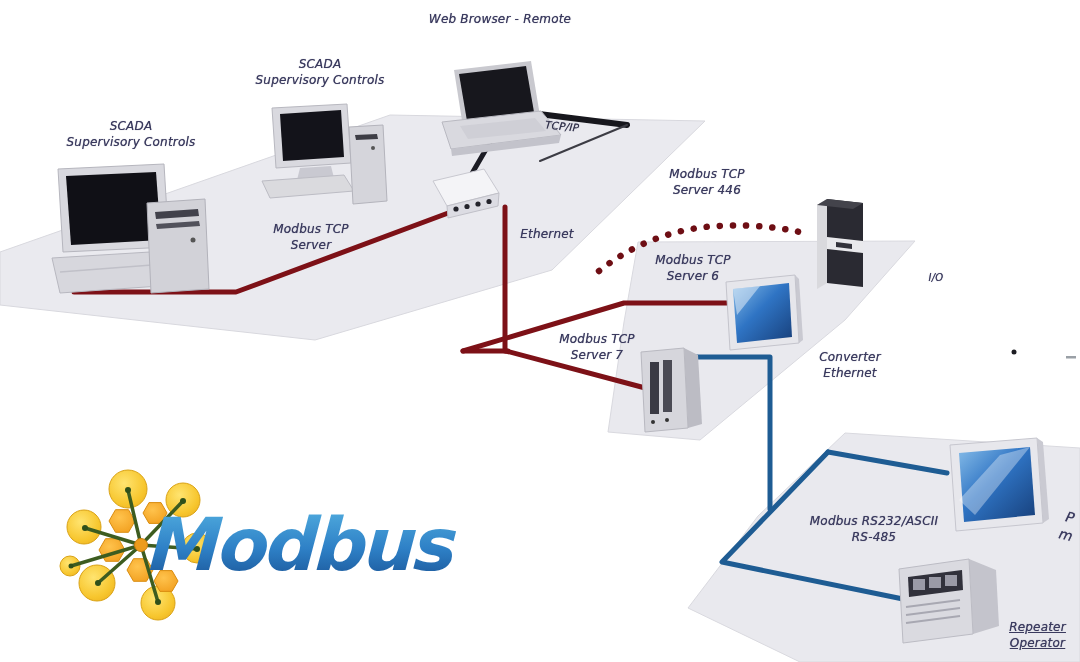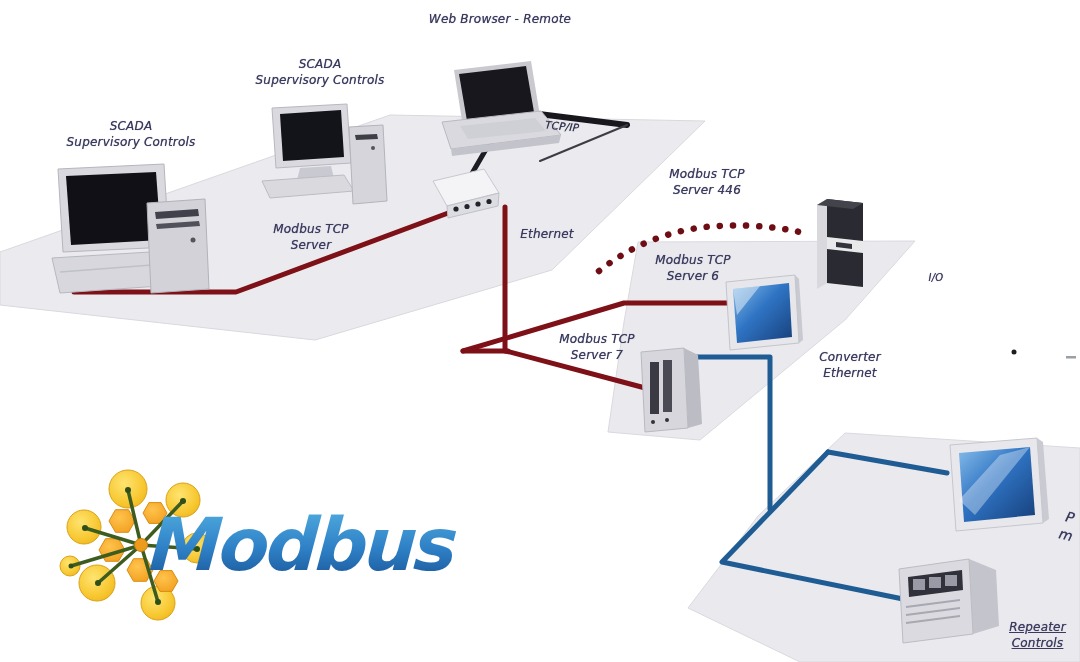--- a/index.html
+++ b/index.html
@@ -242,24 +242,28 @@
 
   <div class="lbl md" style="left:906px;top:271px;width:60px;">
     <span>I/O</span>
   </div>
 
   <div class="lbl" style="left:760px;top:350px;width:180px;">
     <span>Converter</span>
     <span>Ethernet</span>
   </div>
 
+  <div class="lbl" style="left:784px;top:514px;width:180px;">
+    <span>Modbus RS232/ASCII</span>
+    <span>RS-485</span>
+  </div>
 
   <div class="lbl" style="left:995px;top:620px;width:85px;text-decoration:underline;">
     <span>Repeater</span>
-    <span>Controls</span>
+    <span>Operator</span>
   </div>
 
   <div class="lbl" style="left:1053px;top:508px;width:30px;font-size:14px;transform:rotate(14deg);">
     <span>P</span>
     <span>m</span>
   </div>
 
   <div class="logo-text">Modbus</div>
 
 </div>

